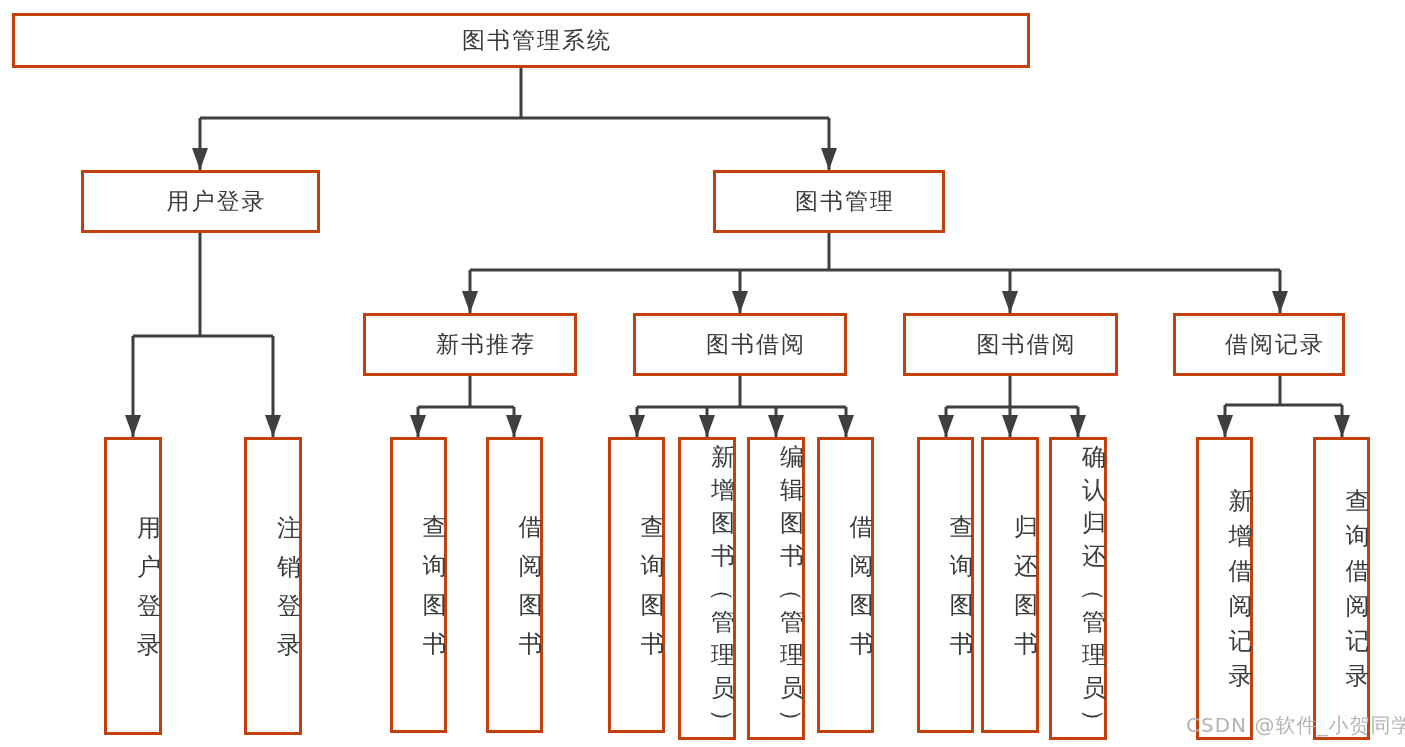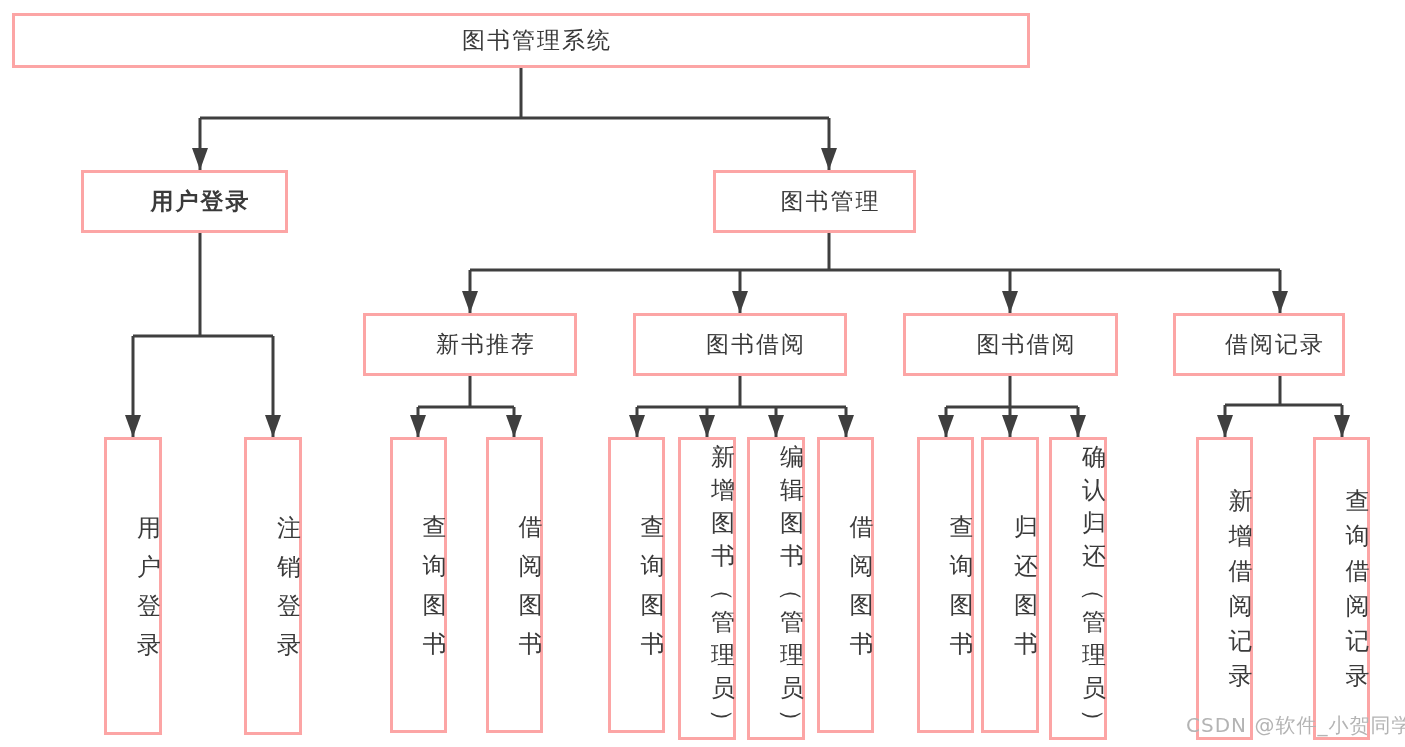--- a/index.html
+++ b/index.html
@@ -4,21 +4,21 @@
 <style>
   html, body { margin: 0; padding: 0; background: #ffffff; }
   body {
     width: 1405px; height: 747px; position: relative; overflow: hidden;
     font-family: "DejaVu Sans", "Liberation Sans", sans-serif;
     color: #3a3a3a;
   }
   #connectors { position: absolute; left: 0; top: 0; z-index: 0; }
   .node {
     position: absolute; box-sizing: border-box; background: #ffffff;
-    border: 3px solid #fca5a5; z-index: 1;
+    border: 3px solid #c2410c; z-index: 1;
     display: flex; align-items: center; justify-content: center;
     font-size: 23px; letter-spacing: 2px; color: #3a3a3a; padding-left: 32px;
   }
   .vnode {
     flex-direction: column; letter-spacing: 0; font-size: 24px;
   }
   .vnode span { display: block; line-height: 1; }
   .vnode span.rot { transform: rotate(90deg); }
   .watermark {
     position: absolute; z-index: 3; left: 1186px; top: 712px;
@@ -73,22 +73,22 @@
 
     <path d="M1280 376 V405"></path>
     <path d="M1225 405 H1342"></path>
     <path d="M1225 405 V437" marker-end="url(#arw)"></path>
     <path d="M1342 405 V437" marker-end="url(#arw)"></path>
   </g>
 </svg>
 
 <div class="node" style="left:12px; top:13px; width:1018px; height:55px;">图书管理系统</div>
 
-<div class="node" style="left:81px; top:170px; width:207px; height:63px;font-weight:bold;">用户登录</div>
-<div class="node" style="left:713px; top:170px; width:203px; height:63px;">图书管理</div>
+<div class="node" style="left:81px; top:170px; width:239px; height:63px;">用户登录</div>
+<div class="node" style="left:713px; top:170px; width:232px; height:63px;">图书管理</div>
 
 <div class="node" style="left:363px; top:313px; width:214px; height:63px;">新书推荐</div>
 <div class="node" style="left:633px; top:313px; width:214px; height:63px;">图书借阅</div>
 <div class="node" style="left:903px; top:313px; width:215px; height:63px;">图书借阅</div>
 <div class="node" style="left:1173px; top:313px; width:172px; height:63px;">借阅记录</div>
 
 <div class="node vnode vtext" style="left: 104px; top: 437px; width: 58px; height: 298px; gap: 15px;">
     <span>用</span>
     <span>户</span>
     <span>登</span>

